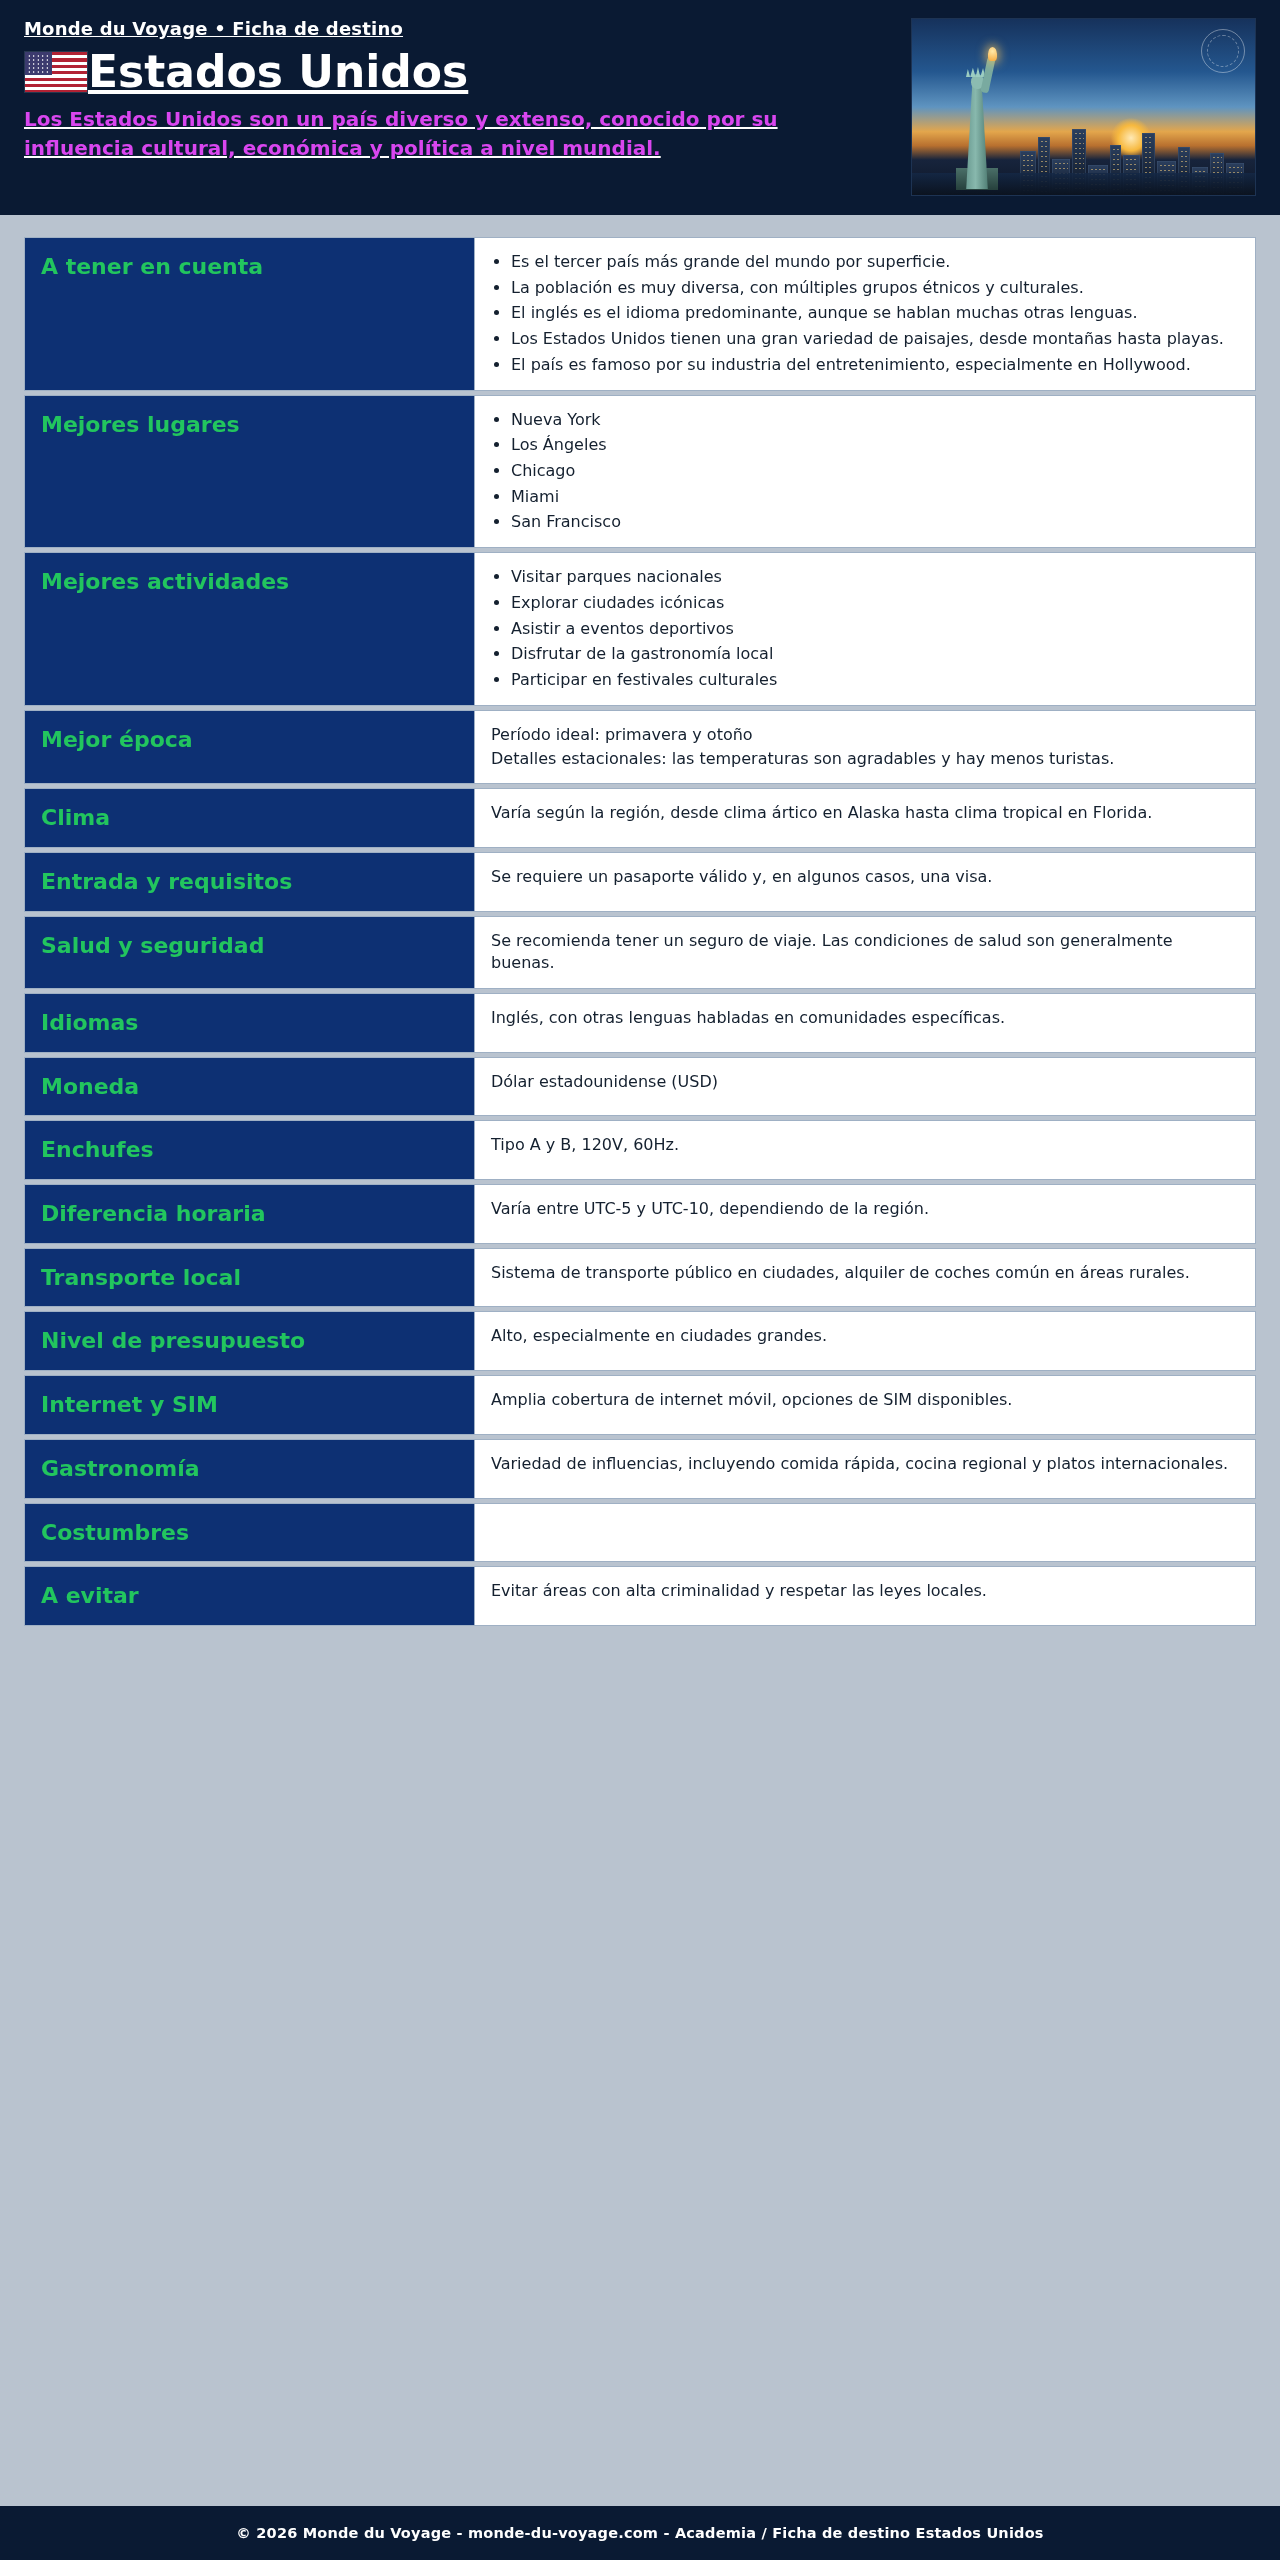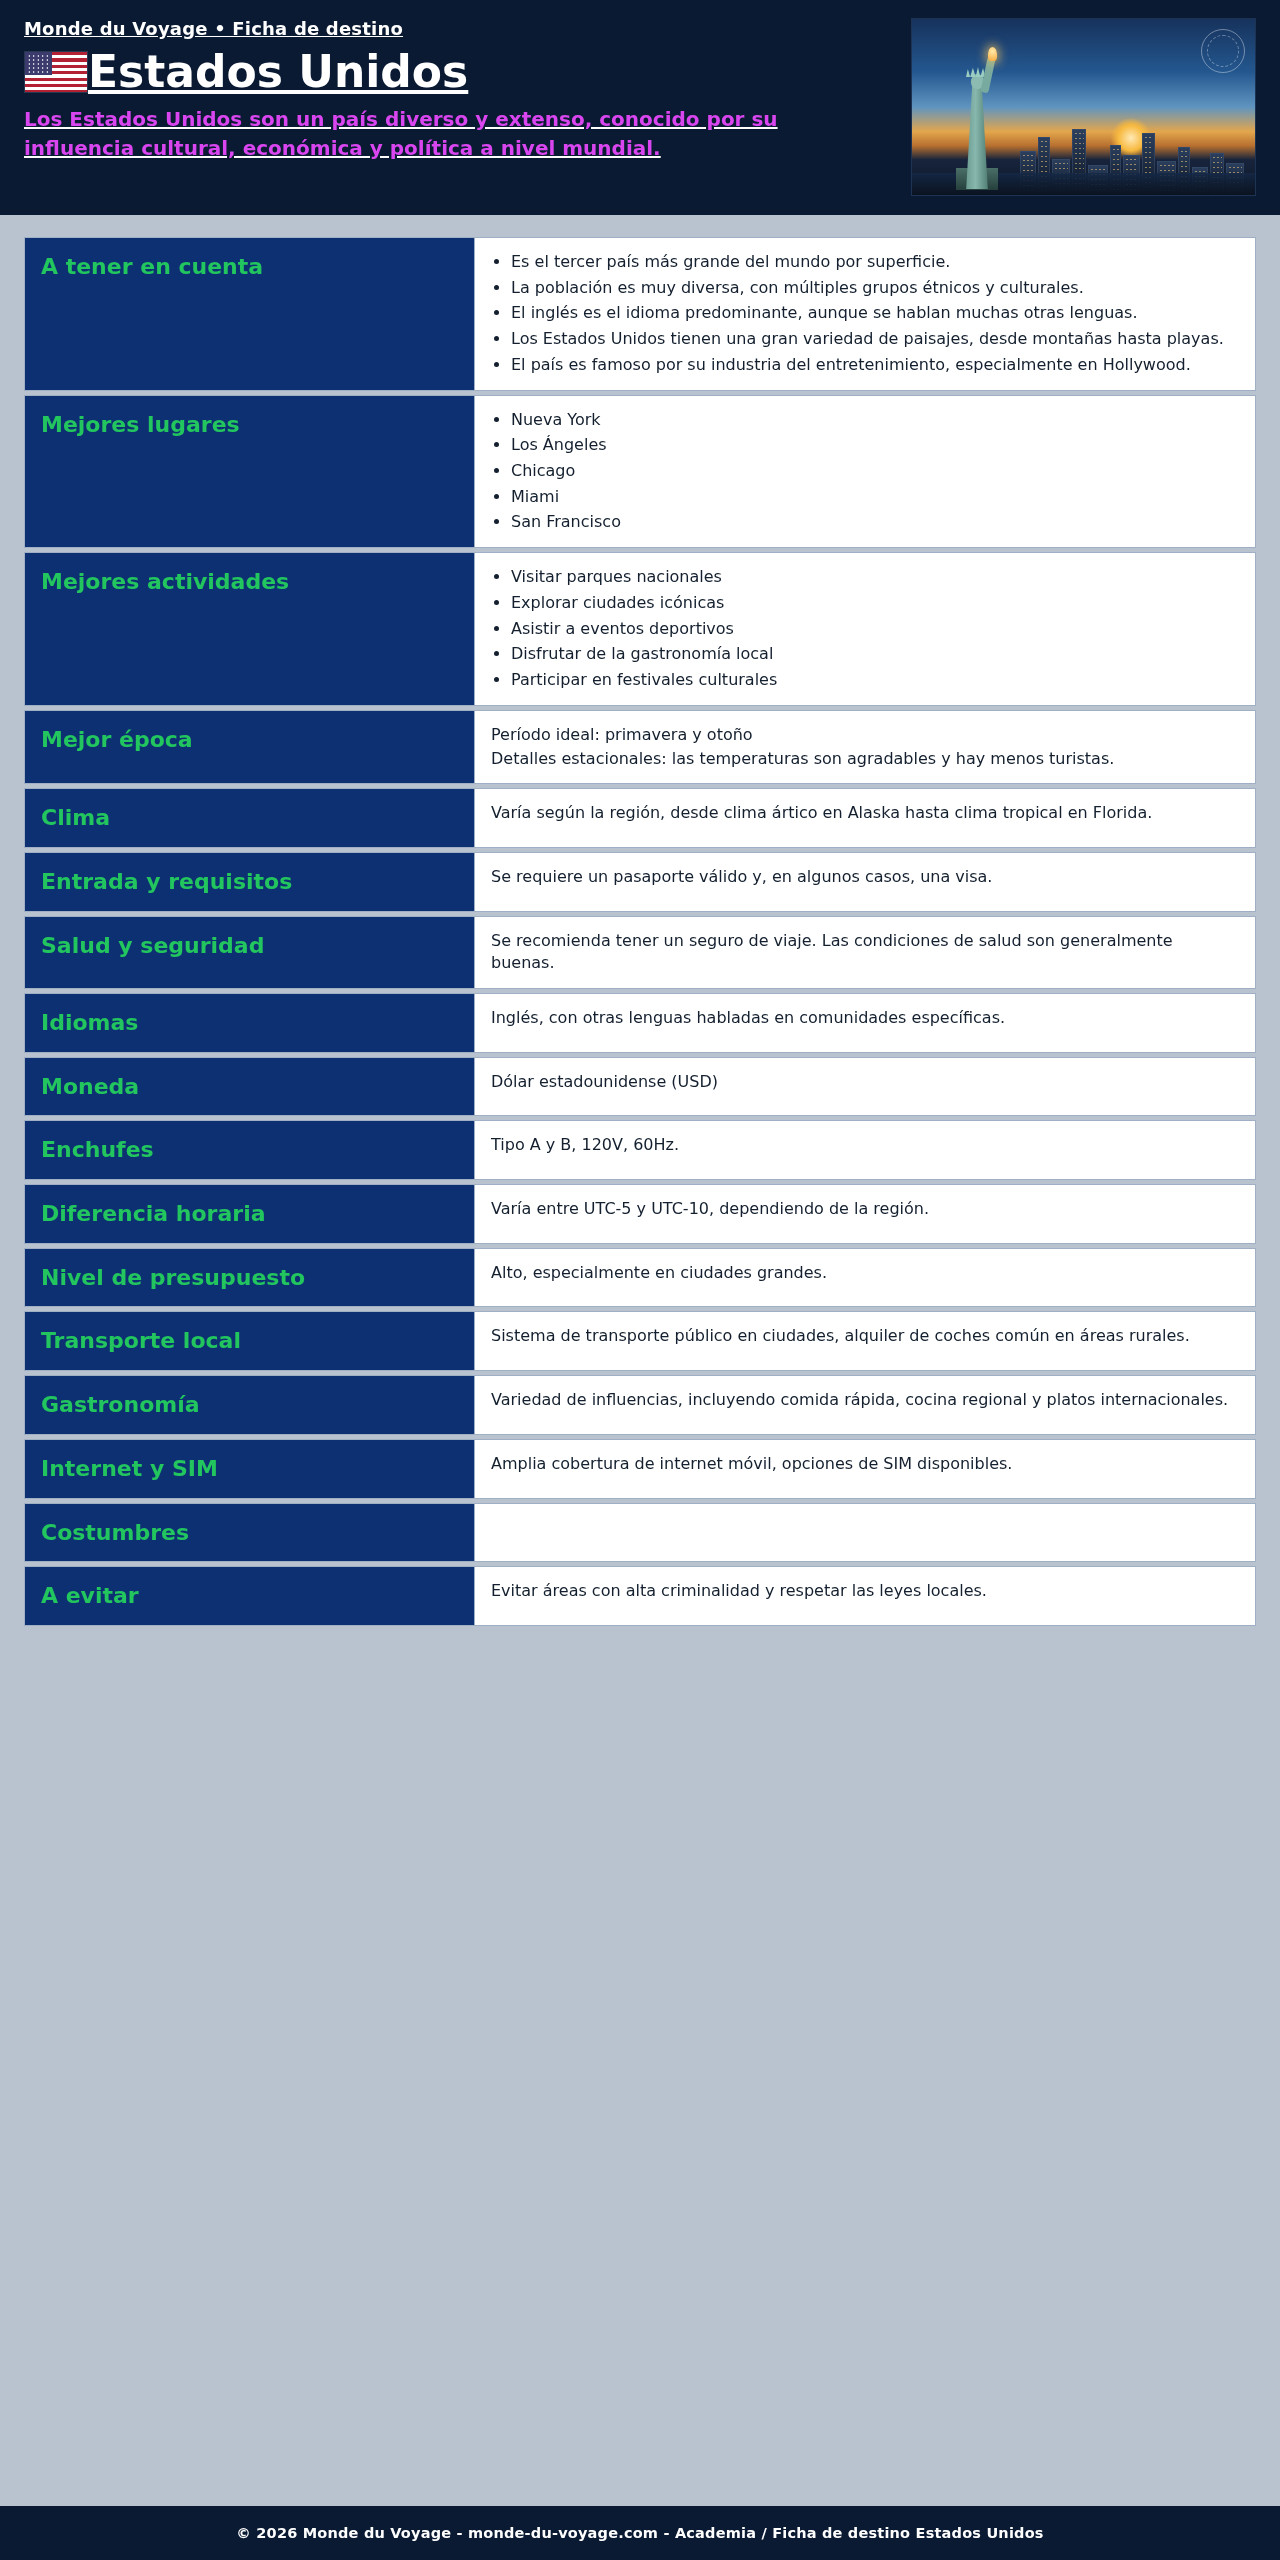--- a/index.html
+++ b/index.html
@@ -354,41 +354,41 @@
             <p>Tipo A y B, 120V, 60Hz.</p>
           </div>
         </div>
         <div class="row">
           <div class="label">Diferencia horaria</div>
           <div class="value">
             <p>Varía entre UTC-5 y UTC-10, dependiendo de la región.</p>
           </div>
         </div>
         <div class="row">
+          <div class="label">Transporte local</div>
+          <div class="value">
+            <p>Sistema de transporte público en ciudades, alquiler de coches común en áreas rurales.</p>
+          </div>
+        </div>
+        <div class="row">
           <div class="label">Nivel de presupuesto</div>
           <div class="value">
             <p>Alto, especialmente en ciudades grandes.</p>
           </div>
         </div>
         <div class="row">
-          <div class="label">Transporte local</div>
-          <div class="value">
-            <p>Sistema de transporte público en ciudades, alquiler de coches común en áreas rurales.</p>
+          <div class="label">Internet y SIM</div>
+          <div class="value">
+            <p>Amplia cobertura de internet móvil, opciones de SIM disponibles.</p>
           </div>
         </div>
         <div class="row">
           <div class="label">Gastronomía</div>
           <div class="value">
             <p>Variedad de influencias, incluyendo comida rápida, cocina regional y platos internacionales.</p>
-          </div>
-        </div>
-        <div class="row">
-          <div class="label">Internet y SIM</div>
-          <div class="value">
-            <p>Amplia cobertura de internet móvil, opciones de SIM disponibles.</p>
           </div>
         </div>
         <div class="row">
           <div class="label">Costumbres</div>
         </div>
         <div class="row">
           <div class="label">A evitar</div>
           <div class="value">
             <p>Evitar áreas con alta criminalidad y respetar las leyes locales.</p>
           </div>

